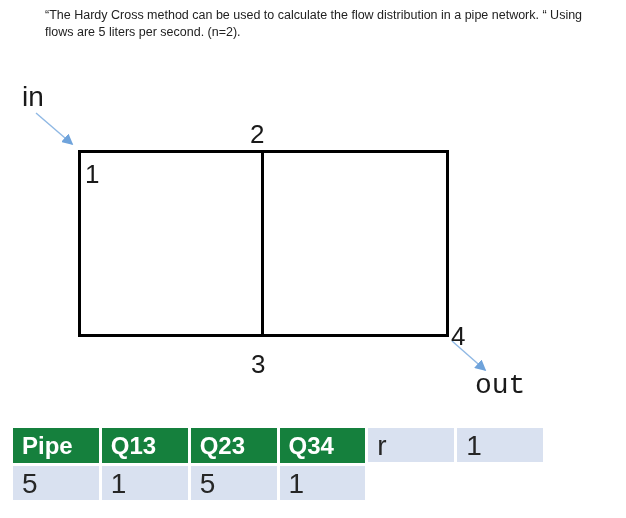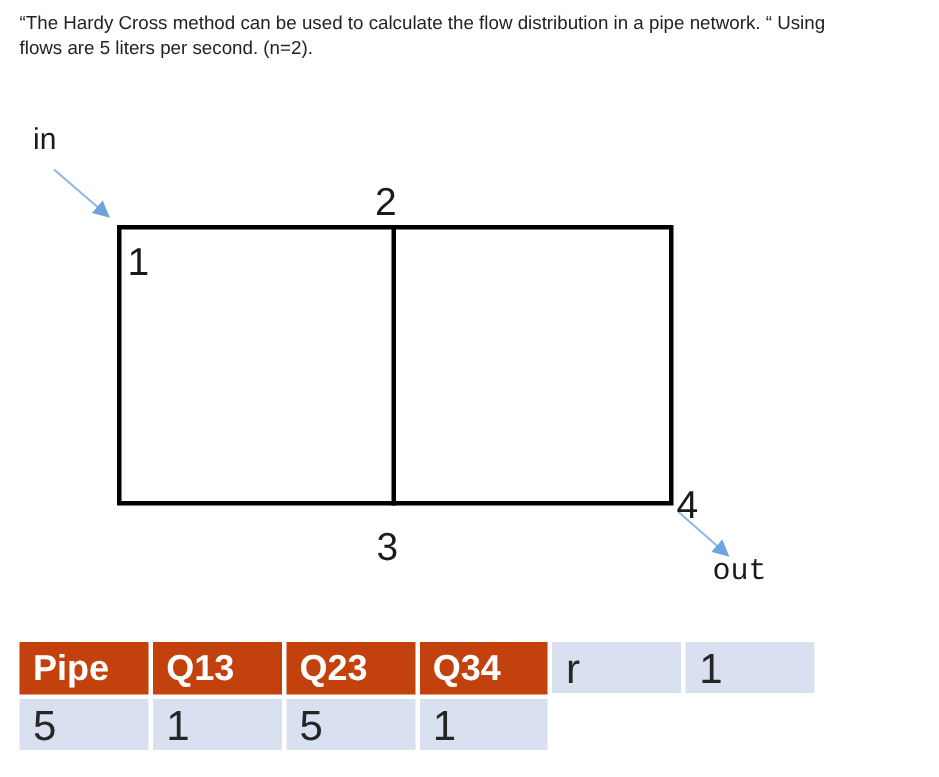--- a/index.html
+++ b/index.html
@@ -21,20 +21,21 @@
     position: absolute;
     left: 13px;
     top: 7px;
     width: 606px;
     color: #222222;
   }
   .pline {
     font-size: 12.5px;
     line-height: 17px;
     white-space: nowrap;
+    margin-left: 32px;
   }
 
   
   .diagram {
     position: absolute;
     left: 0;
     top: 75px;
     width: 626px;
     height: 345px;
   }
@@ -43,35 +44,35 @@
     left: 0;
     top: 0;
   }
   .dlabel {
     position: absolute;
     color: #1a1a1a;
     line-height: 1.0;
     white-space: nowrap;
   }
   .dlabel.num { font-size: 26px; }
-  .dlabel.flow { font-size: 20px; }
+  .dlabel.flow { font-size: 28px; }
 
   
   .ptable {
     position: absolute;
     left: 13px;
     top: 428px;
     width: 530px;
     display: grid;
     grid-template-columns: repeat(6, 1fr);
     gap: 3px;
     background: #ffffff;
   }
   .th {
-    background: #c2410c;
+    background: #15803d;
     color: #ffffff;
     font-weight: bold;
     font-size: 24px;
     height: 35px;
     line-height: 36px;
     padding-left: 9px;
     overflow: hidden;
   }
   .td {
     background: #D9E1F0;

